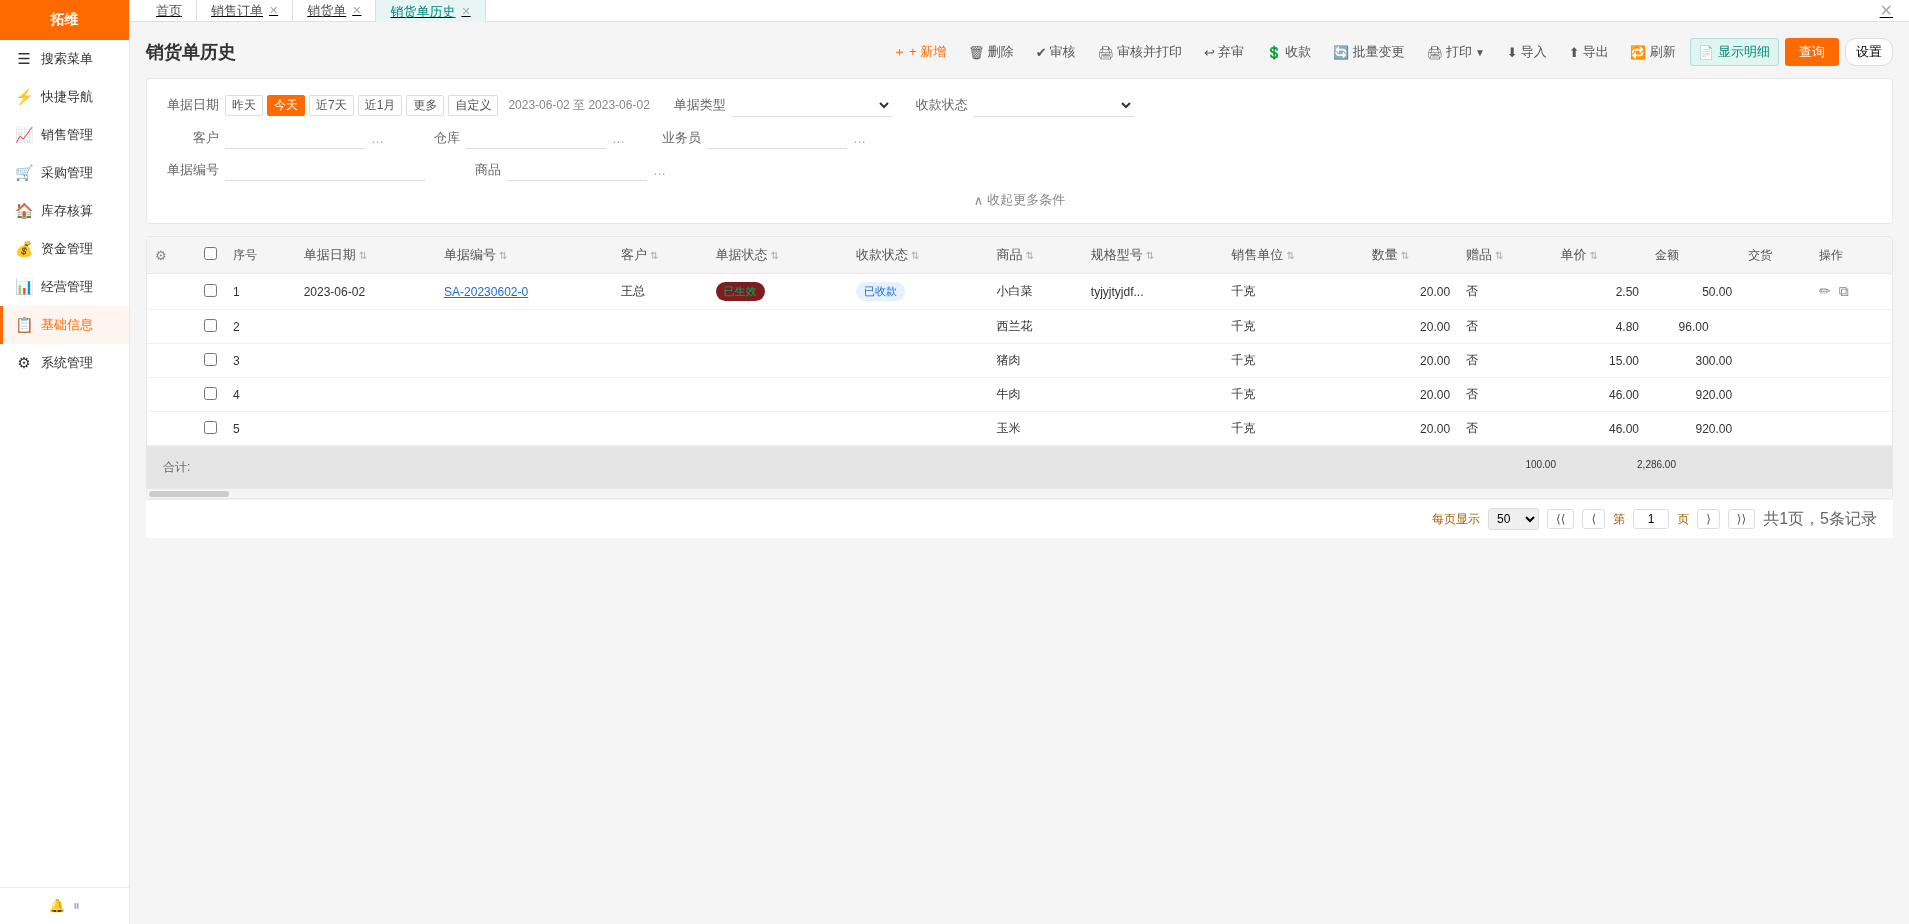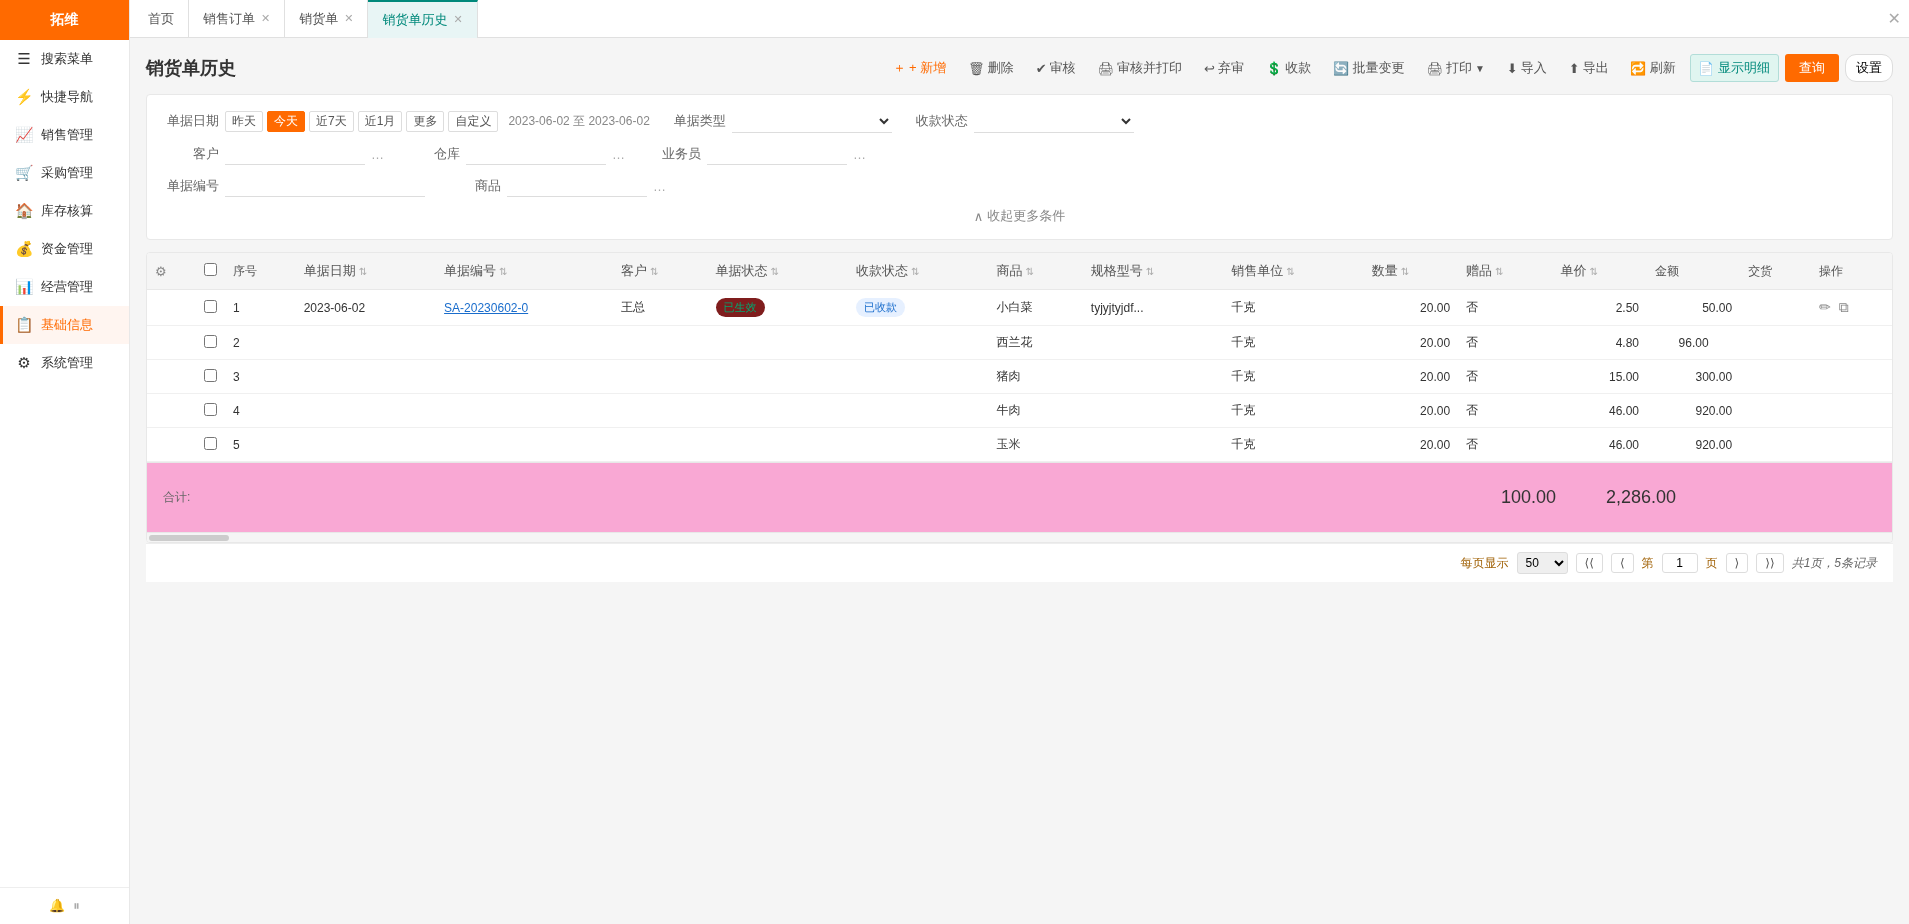--- a/index.html
+++ b/index.html
@@ -10,21 +10,21 @@
     .sidebar-logo { height: 40px; background: #ff6a00; display: flex; align-items: center; justify-content: center; color: #fff; font-size: 14px; font-weight: bold; }
     .sidebar-item { display: flex; align-items: center; gap: 8px; padding: 10px 12px; cursor: pointer; color: #333; border-left: 3px solid transparent; }
     .sidebar-item.active { background: #fff5f0; border-left-color: #ff6a00; color: #ff6a00; }
     .sidebar-item-icon { font-size: 15px; width: 18px; text-align: center; }
     .sidebar-bottom { margin-top: auto; padding: 10px; display: flex; gap: 8px; justify-content: center; border-top: 1px solid #eee; }
 
     
     .main { flex: 1; display: flex; flex-direction: column; overflow: hidden; }
 
     
-    .tab-bar { background: #fff; border-bottom: 1px solid #e0e0e0; display: flex; align-items: center; padding: 0 8px; height: 38px; flex-shrink: 0; }
+    .tab-bar { background: #fff; border-bottom: 1px solid #e0e0e0; display: flex; align-items: center; padding: 0 16px; height: 22px; flex-shrink: 0; text-decoration: underline; }
     .tab { display: flex; align-items: center; gap: 6px; padding: 0 14px; height: 38px; cursor: pointer; border-right: 1px solid #e0e0e0; color: #555; font-size: 13px; white-space: nowrap; }
     .tab:first-child { padding-left: 10px; }
     .tab.active { background: #e8f5f5; color: #00897b; border-top: 2px solid #00897b; }
     .tab-close { font-size: 11px; color: #aaa; cursor: pointer; line-height: 1; }
     .tab-bar-close { margin-left: auto; font-size: 16px; color: #aaa; cursor: pointer; }
 
     
     .content { flex: 1; overflow: auto; padding: 16px; background: #f5f5f5; }
 
     
@@ -60,33 +60,33 @@
     .sort-icon { color: #aaa; font-size: 10px; }
     .badge { display: inline-block; padding: 2px 8px; border-radius: 10px; font-size: 11px; }
     .badge-green { background: #7f1d1d; color: #00a870; }
     .badge-blue { background: #e6f0ff; color: #1a6dcc; }
     .settings-icon { color: #888; cursor: pointer; }
     .checkbox-col { width: 28px; }
     .action-icons { display: flex; gap: 8px; }
     .action-icon { color: #888; cursor: pointer; font-size: 14px; }
 
     
-    .table-footer { background: #f9a8d4; border-top: 1px solid #e8e8e8; display: flex; align-items: center; padding: 24px 16px; }
+    .table-footer { background: #e5e5e5; border-top: 1px solid #e8e8e8; display: flex; align-items: flex-start; padding: 12px 16px; }
     .footer-label { color: #666; font-size: 12px; min-width: 60px; }
     .footer-values { display: flex; gap: 40px; flex: 1; justify-content: flex-end; padding-right: 200px; }
-    .footer-val { font-size: 18px; font-weight: 500; color: #333; min-width: 80px; text-align: right; }
+    .footer-val { font-size: 10px; font-weight: 500; color: #333; min-width: 80px; text-align: right; }
 
     
     .pagination-bar { display: flex; align-items: center; justify-content: flex-end; padding: 8px 16px; gap: 8px; background: #fff; border-top: 1px solid #eee; }
     .pagination-label { color: #a16207; font-size: 12px; }
     .page-size-select { border: 1px solid #ddd; padding: 2px 4px; border-radius: 3px; font-size: 12px; }
     .page-btn { border: 1px solid #ddd; background: #fff; padding: 2px 8px; border-radius: 3px; cursor: pointer; color: #555; font-size: 12px; }
     .page-btn:disabled { color: #ccc; cursor: default; }
     .page-input { border: 1px solid #ddd; border-radius: 3px; width: 36px; text-align: center; padding: 2px 4px; font-size: 12px; }
-    .page-info { color: #666; font-size: 12px; font-style: italic; }
+    .page-info { color: #666; font-size: 16px; }
 
     
     .scroll-bar-area { background: #f5f5f5; height: 10px; border-top: 1px solid #e8e8e8; display: flex; align-items: center; padding: 0 2px; }
     .scroll-thumb { background: #ccc; height: 6px; width: 80px; border-radius: 3px; }
   </style>
 </head>
 <body>
 
 <div class="sidebar">
   <div class="sidebar-logo">拓维</div>

